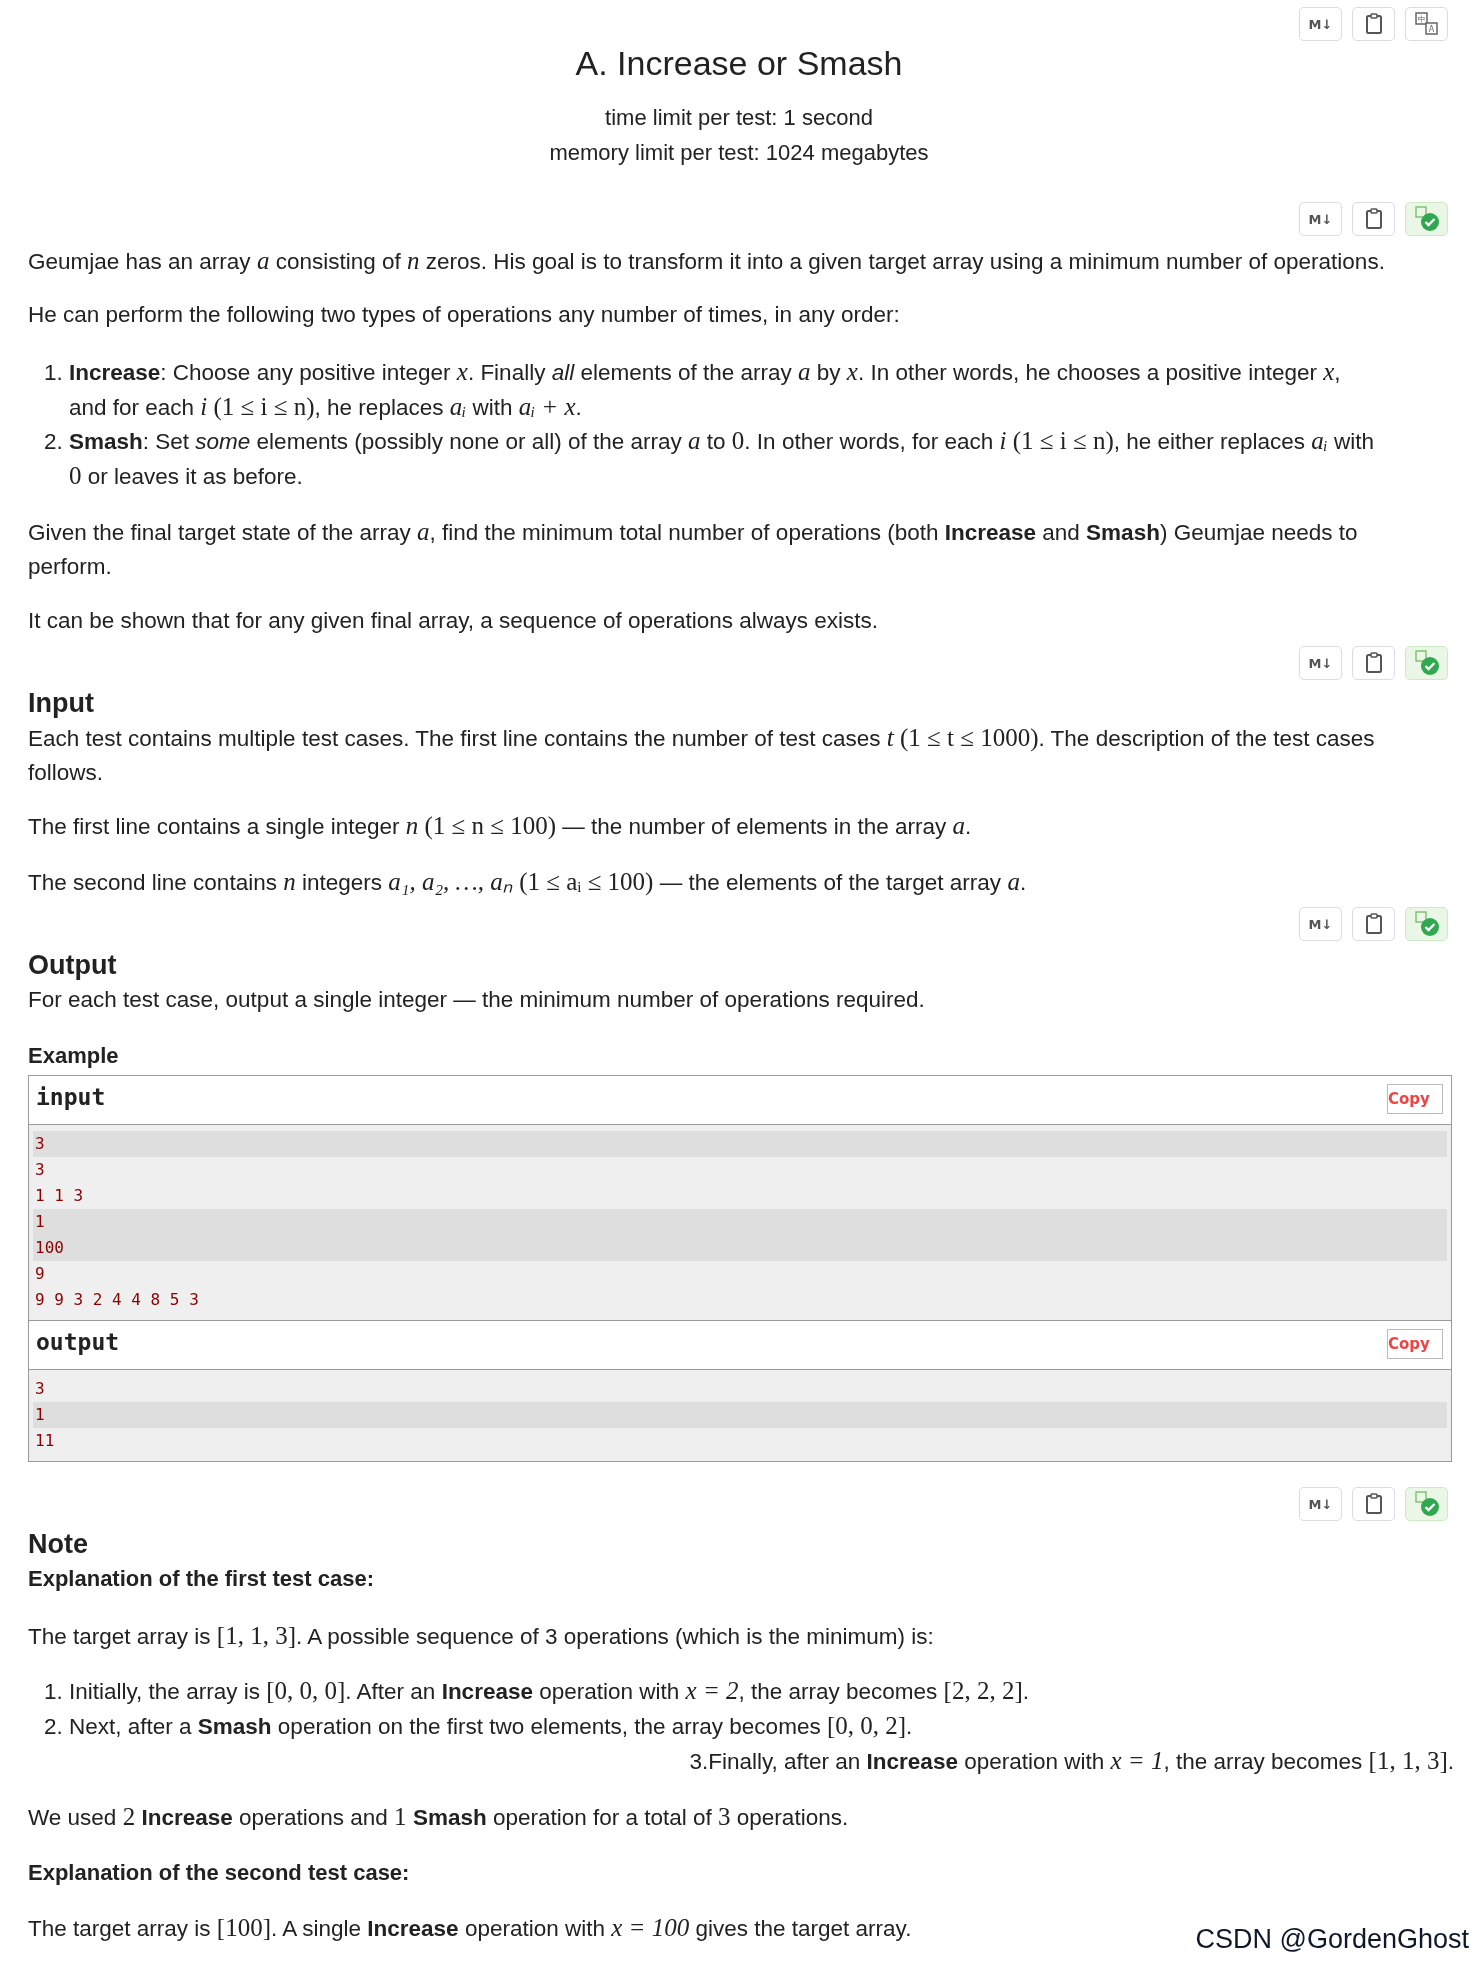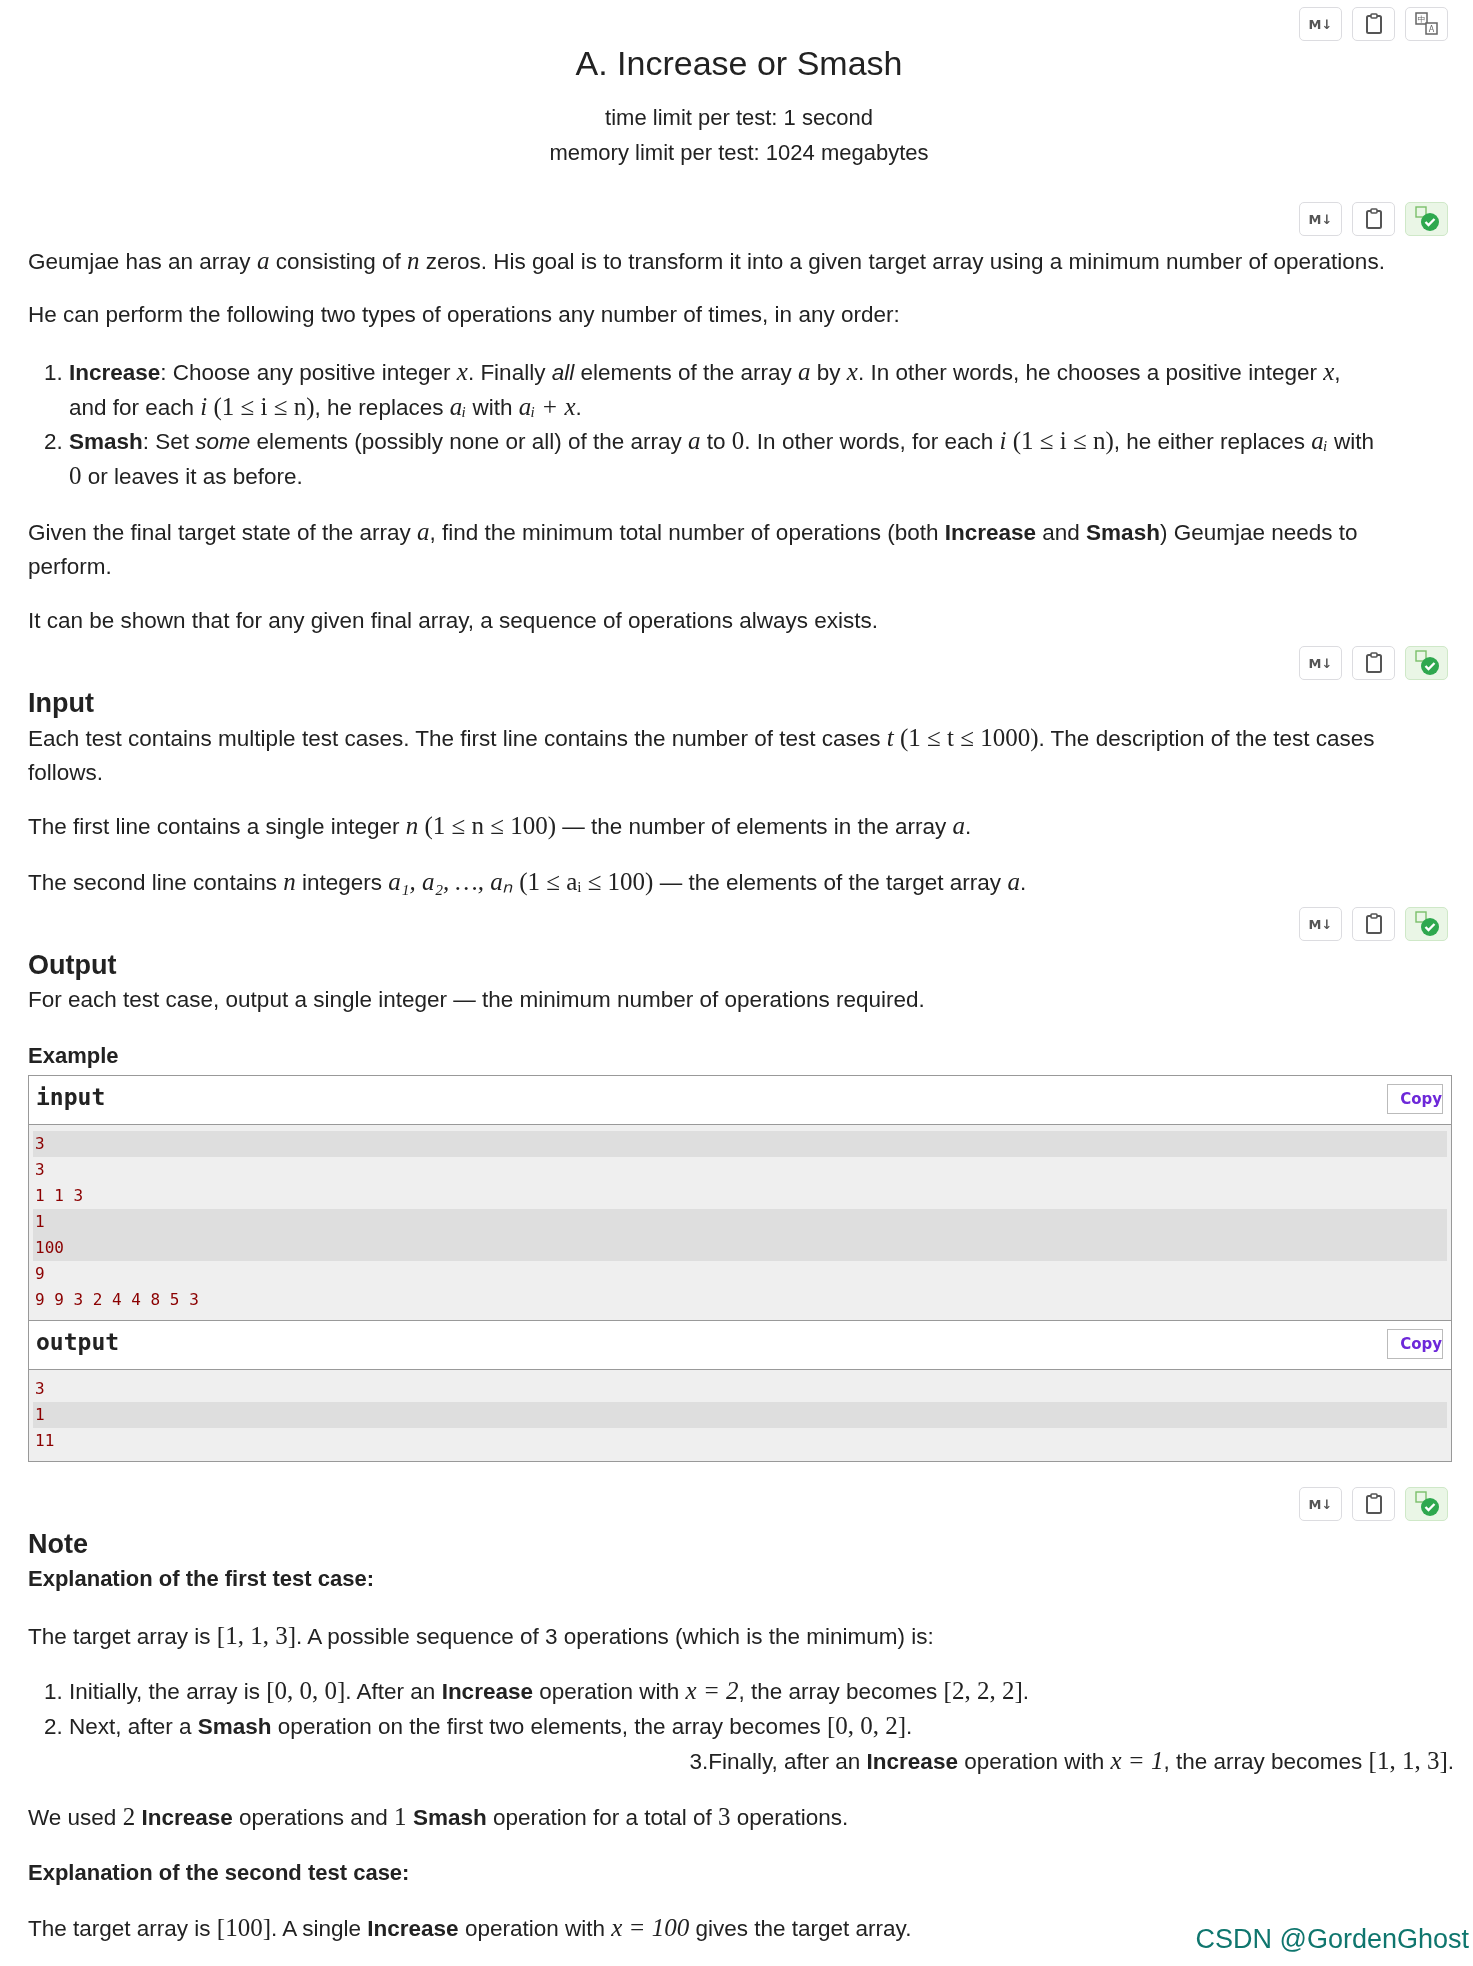--- a/index.html
+++ b/index.html
@@ -18,25 +18,25 @@
   .h3 { left:28px; font-weight:bold; font-size:22px; }
   .m { font-family:"Liberation Serif", serif; font-style:italic; font-size:25px; }
   .mn { font-family:"Liberation Serif", serif; font-size:25px; }
   .li { left:44px; width:1410px; line-height:34px; }
   .num { display:inline-block; width:25px; }
   .ind { padding-left:25px; display:block; }
   .ex { left:28px; width:1424px; box-sizing:border-box; border:1px solid #999; }
   .exhead { height:48px; border-bottom:1px solid #999; position:relative; background:#fff; }
   .exhead .lbl { position:absolute; left:7px; top:8px; font-family:"DejaVu Sans Mono", monospace; font-weight:bold; font-size:23px; color:#222; }
   .copy { position:absolute; right:8px; top:8px; width:56px; height:30px; box-sizing:border-box; border:1px solid #bbb;
-          font-family:"DejaVu Sans", sans-serif; font-weight:bold; font-size:15px; color:#6d28d9; text-align:right; line-height:28px; background:#fff; cursor:pointer; }
+          font-family:"DejaVu Sans", sans-serif; font-weight:bold; font-size:15px; color:#ef4444; text-align:left; line-height:28px; background:#fff; cursor:pointer; }
   .exbody { background:#efefef; padding:6px 4px 7px 4px; }
   .ln { height:26px; line-height:26px; font-family:"DejaVu Sans Mono", monospace; font-size:16px; color:#8b0000; padding-left:2px; }
   .ln.dk { background:#dedede; }
-  .wm { right:4px; top:1924px; font-size:27px; color:#0f766e; font-family:"Liberation Sans", sans-serif; }
+  .wm { right:4px; top:1924px; font-size:27px; color:#0f172a; font-family:"Liberation Sans", sans-serif; }
 </style>
 </head>
 <body>
 
 <div class="btnrow" style="top:7px;">
   <div class="tbtn">
       <span class="md">M↓</span>
     </div>
   <div class="tbtn">
     <svg width="18" height="22" viewBox="0 0 18 22">

